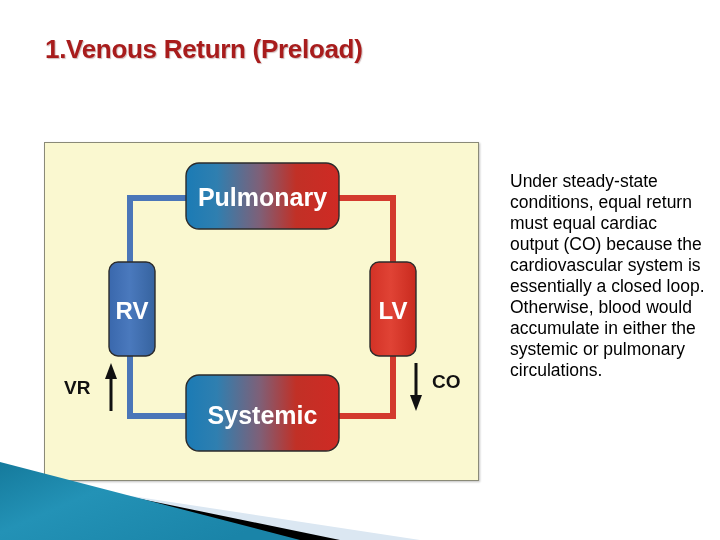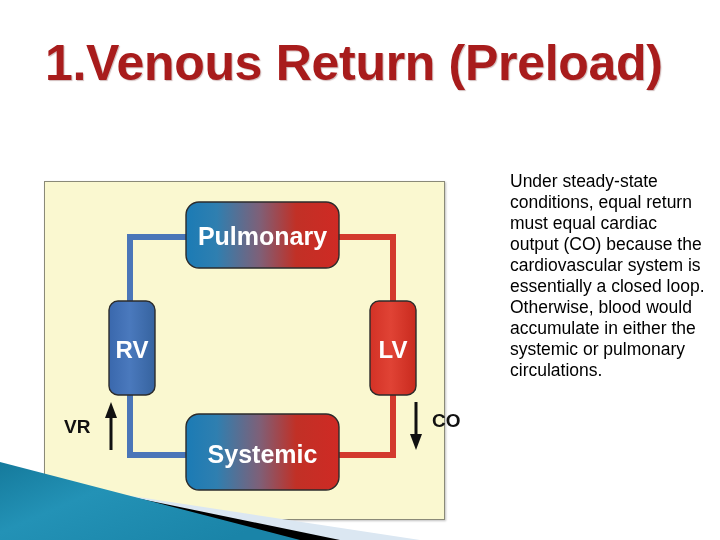--- a/index.html
+++ b/index.html
@@ -13,40 +13,39 @@
     position: relative;
     overflow: hidden;
     font-family: "Liberation Sans", sans-serif;
   }
 
   
   #slide-title {
     position: absolute;
     left: 45px;
     top: 34px;
-    font-size: 50px;
+    font-size: 26px;
     font-weight: 600;
     color: #a81c1c;
     letter-spacing: -0.3px;
     text-shadow: 1px 1px 1px rgba(120,60,60,0.35);
     white-space: nowrap;
   }
 
   
   #diagram-panel {
     position: absolute;
     left: 44px;
     top: 142px;
-    width: 401px;
+    width: 435px;
     height: 339px;
     background: #faf8d0;
     border: 1px solid #8a8a78;
     box-sizing: border-box;
     box-shadow: 1px 1px 2px rgba(0,0,0,0.25);
-    margin-top: 39px;
   }
   #diagram-svg {
     position: absolute;
     left: 0;
     top: 0;
     width: 435px;
     height: 339px;
     display: block;
   }
 

